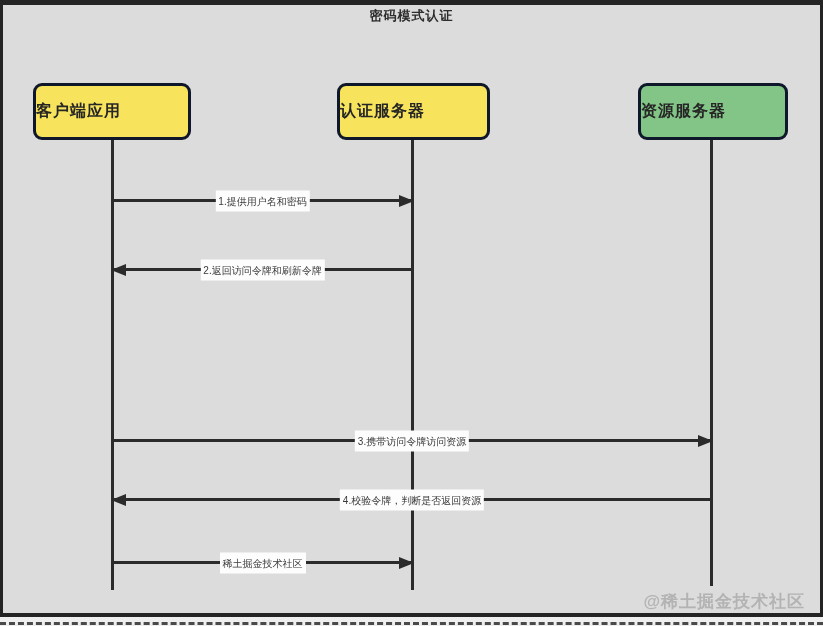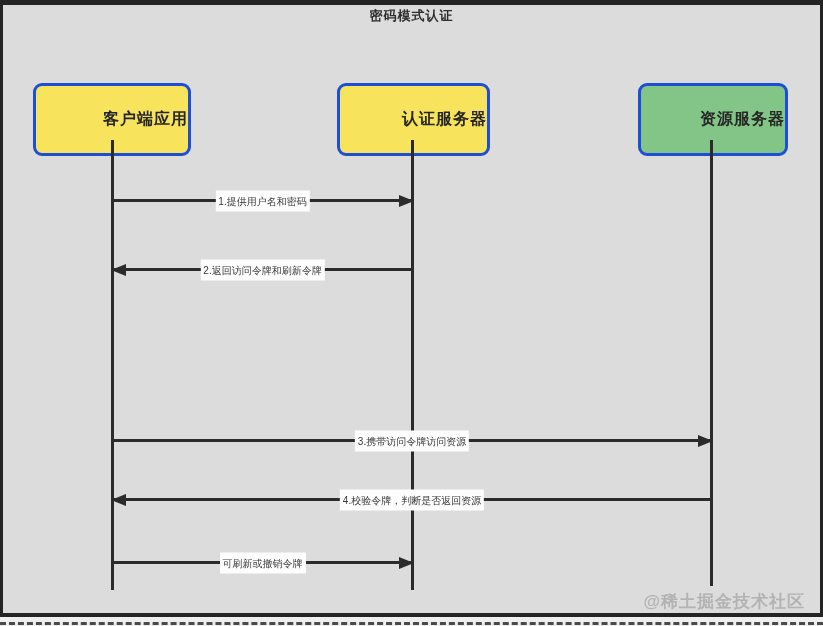--- a/index.html
+++ b/index.html
@@ -17,23 +17,23 @@
   .bottom-dashes {
     position:absolute; left:0; right:0; bottom:1px; height:0;
     border-bottom:3px dashed #4a4a4a;
   }
   .title {
     position:absolute; left:0; top:7px; width:100%;
     text-align:center; font-size:13px; font-weight:bold; color:#2d2d2d;
     letter-spacing:1px;
   }
   .actor {
-    position:absolute; top:83px; height:73px; box-sizing:border-box;
-    border:3px solid #1d4ed8; border-radius:9px;
-    display:flex; align-items:center; justify-content:flex-end;
+    position:absolute; top:83px; height:57px; box-sizing:border-box;
+    border:3px solid #0f172a; border-radius:9px;
+    display:flex; align-items:center; justify-content:flex-start;
     font-size:16px; font-weight:bold; color:#262626; letter-spacing:1px;
   }
   .actor.client   { left:33px;  width:158px; background:#f7e45c; }
   .actor.auth     { left:337px; width:153px; background:#f7e45c; }
   .actor.resource { left:638px; width:150px; background:#82c586; }
   .lifeline {
     position:absolute; width:3px; background:#2b2b2b; top:140px;
   }
   .lifeline.client   { left:111px; height:450px; }
   .lifeline.auth     { left:411px; height:450px; }
@@ -108,17 +108,17 @@
 
   <div class="msg msg4">
     <div class="line"></div>
     <div class="head-left"></div>
     <div class="chip">4.校验令牌，判断是否返回资源</div>
   </div>
 
   <div class="msg msg5">
     <div class="line"></div>
     <div class="head-right"></div>
-    <div class="chip">可刷新或撤销令牌</div>
+    <div class="chip">稀土掘金技术社区</div>
   </div>
 
   <div class="watermark">@稀土掘金技术社区</div>
 </div>
 
 </body></html>

